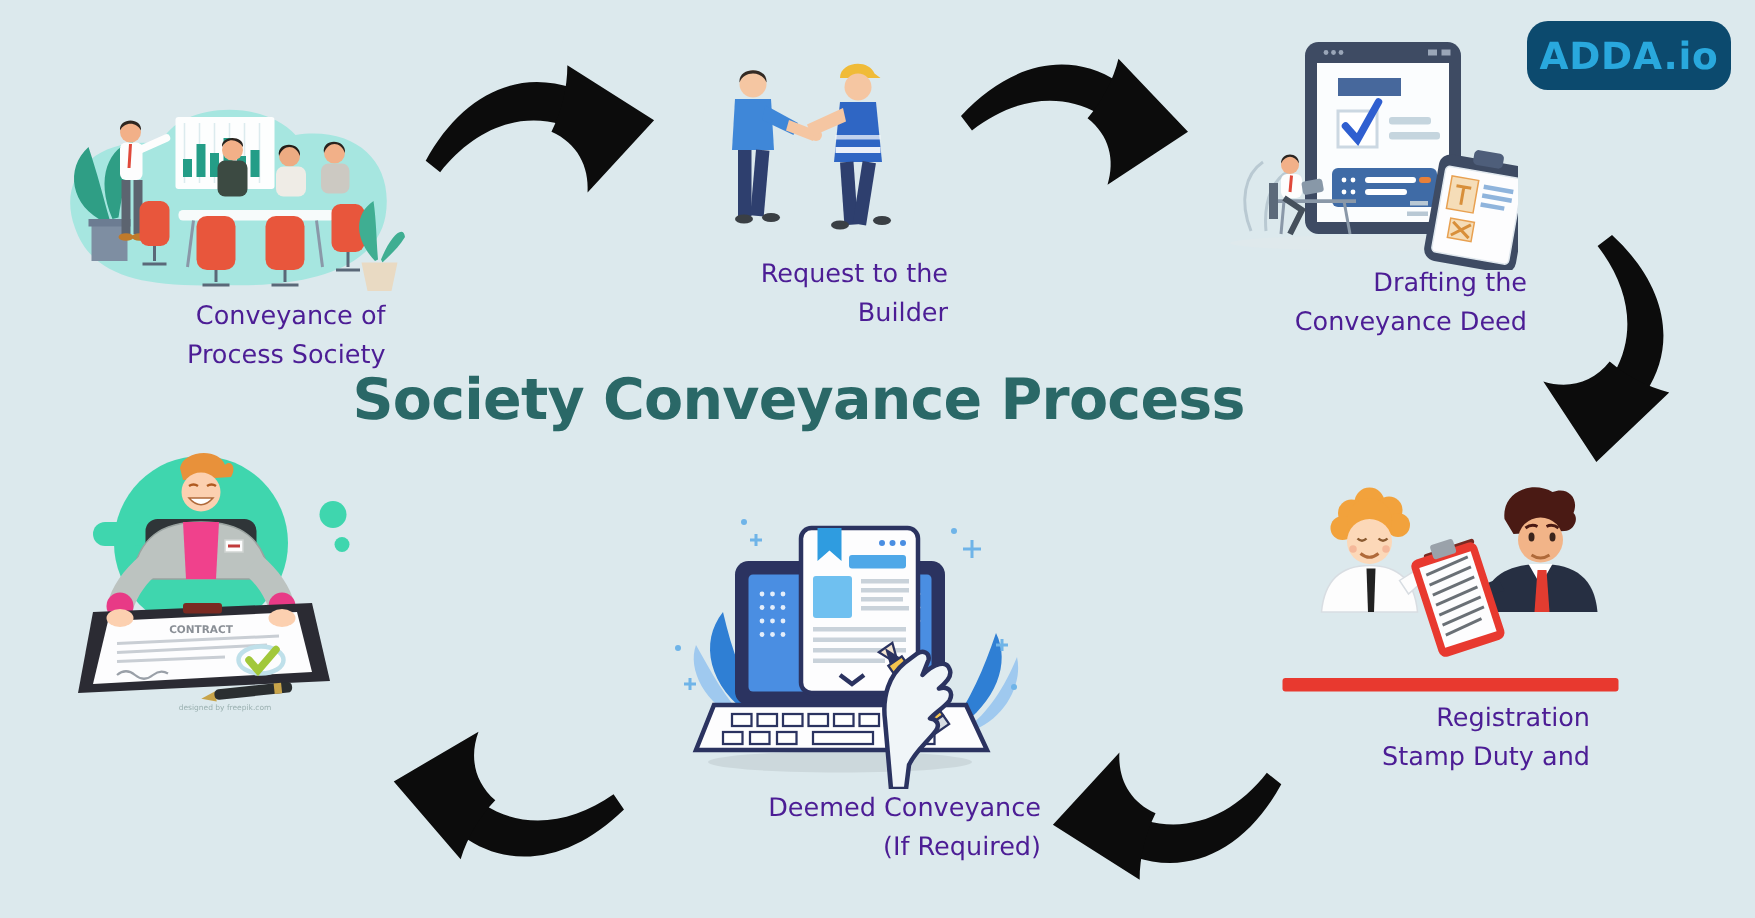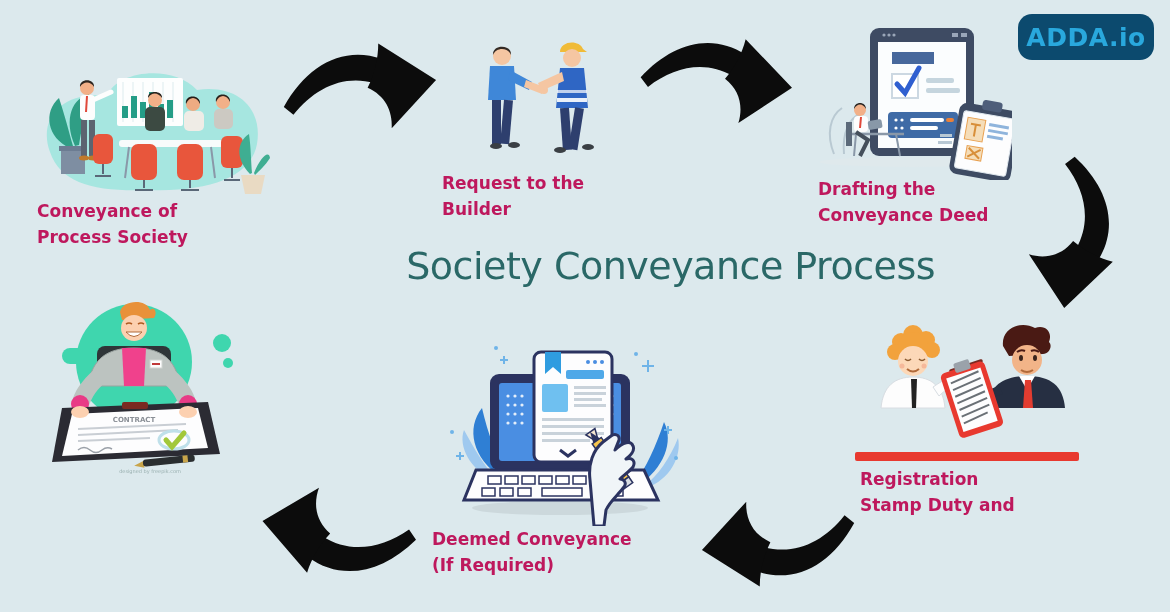--- a/index.html
+++ b/index.html
@@ -1,28 +1,28 @@
 <!DOCTYPE html>
 <html><head>
 <meta charset="utf-8">
 <style>
   html,body{margin:0;padding:0;}
   body{width:1170px;height:612px;overflow:hidden;background:#dce9ed;
        font-family:"DejaVu Sans","Liberation Sans",sans-serif;}
   #canvas{position:relative;width:1170px;height:612px;background:#dce9ed;}
 
-  .title{position:absolute;left:235px;top:244px;width:700px;text-align:right;
-         font-size:38px;font-weight:400;color:#2a6867;letter-spacing:-0.5px;}
+  .title{position:absolute;left:235px;top:244px;width:700px;text-align:left;
+         font-size:38px;font-weight:700;color:#2a6867;letter-spacing:-0.5px;}
 
   .logo{position:absolute;left:1018px;top:14px;width:136px;height:46px;
         background:#0c4a6e;border-radius:14px;display:flex;align-items:center;justify-content:center;}
   .logo span{color:#29a8dd;font-size:25px;font-weight:bold;letter-spacing:0.5px;}
 
-  .step-label{position:absolute;text-align:left;font-size:17px;font-weight:bold;
-              color:#be185d;line-height:1.55;}
+  .step-label{position:absolute;text-align:right;font-size:17px;font-weight:normal;
+              color:#4c1d95;line-height:1.55;}
   .illus{position:absolute;}
   .illus svg{display:block;width:100%;height:100%;}
 
   .arrow{position:absolute;}
   .arrow svg{display:block;width:100%;height:100%;}
   .arrow-2 svg{transform:rotate(14deg);}
   .arrow-3{width:130px;height:150px;}
   .arrow-3 svg{position:absolute;width:164px;height:104px;left:-17px;top:23px;transform:rotate(104deg);}
   .arrow-4 svg{transform:rotate(180deg);}
   .arrow-5 svg{transform:rotate(197deg);}

